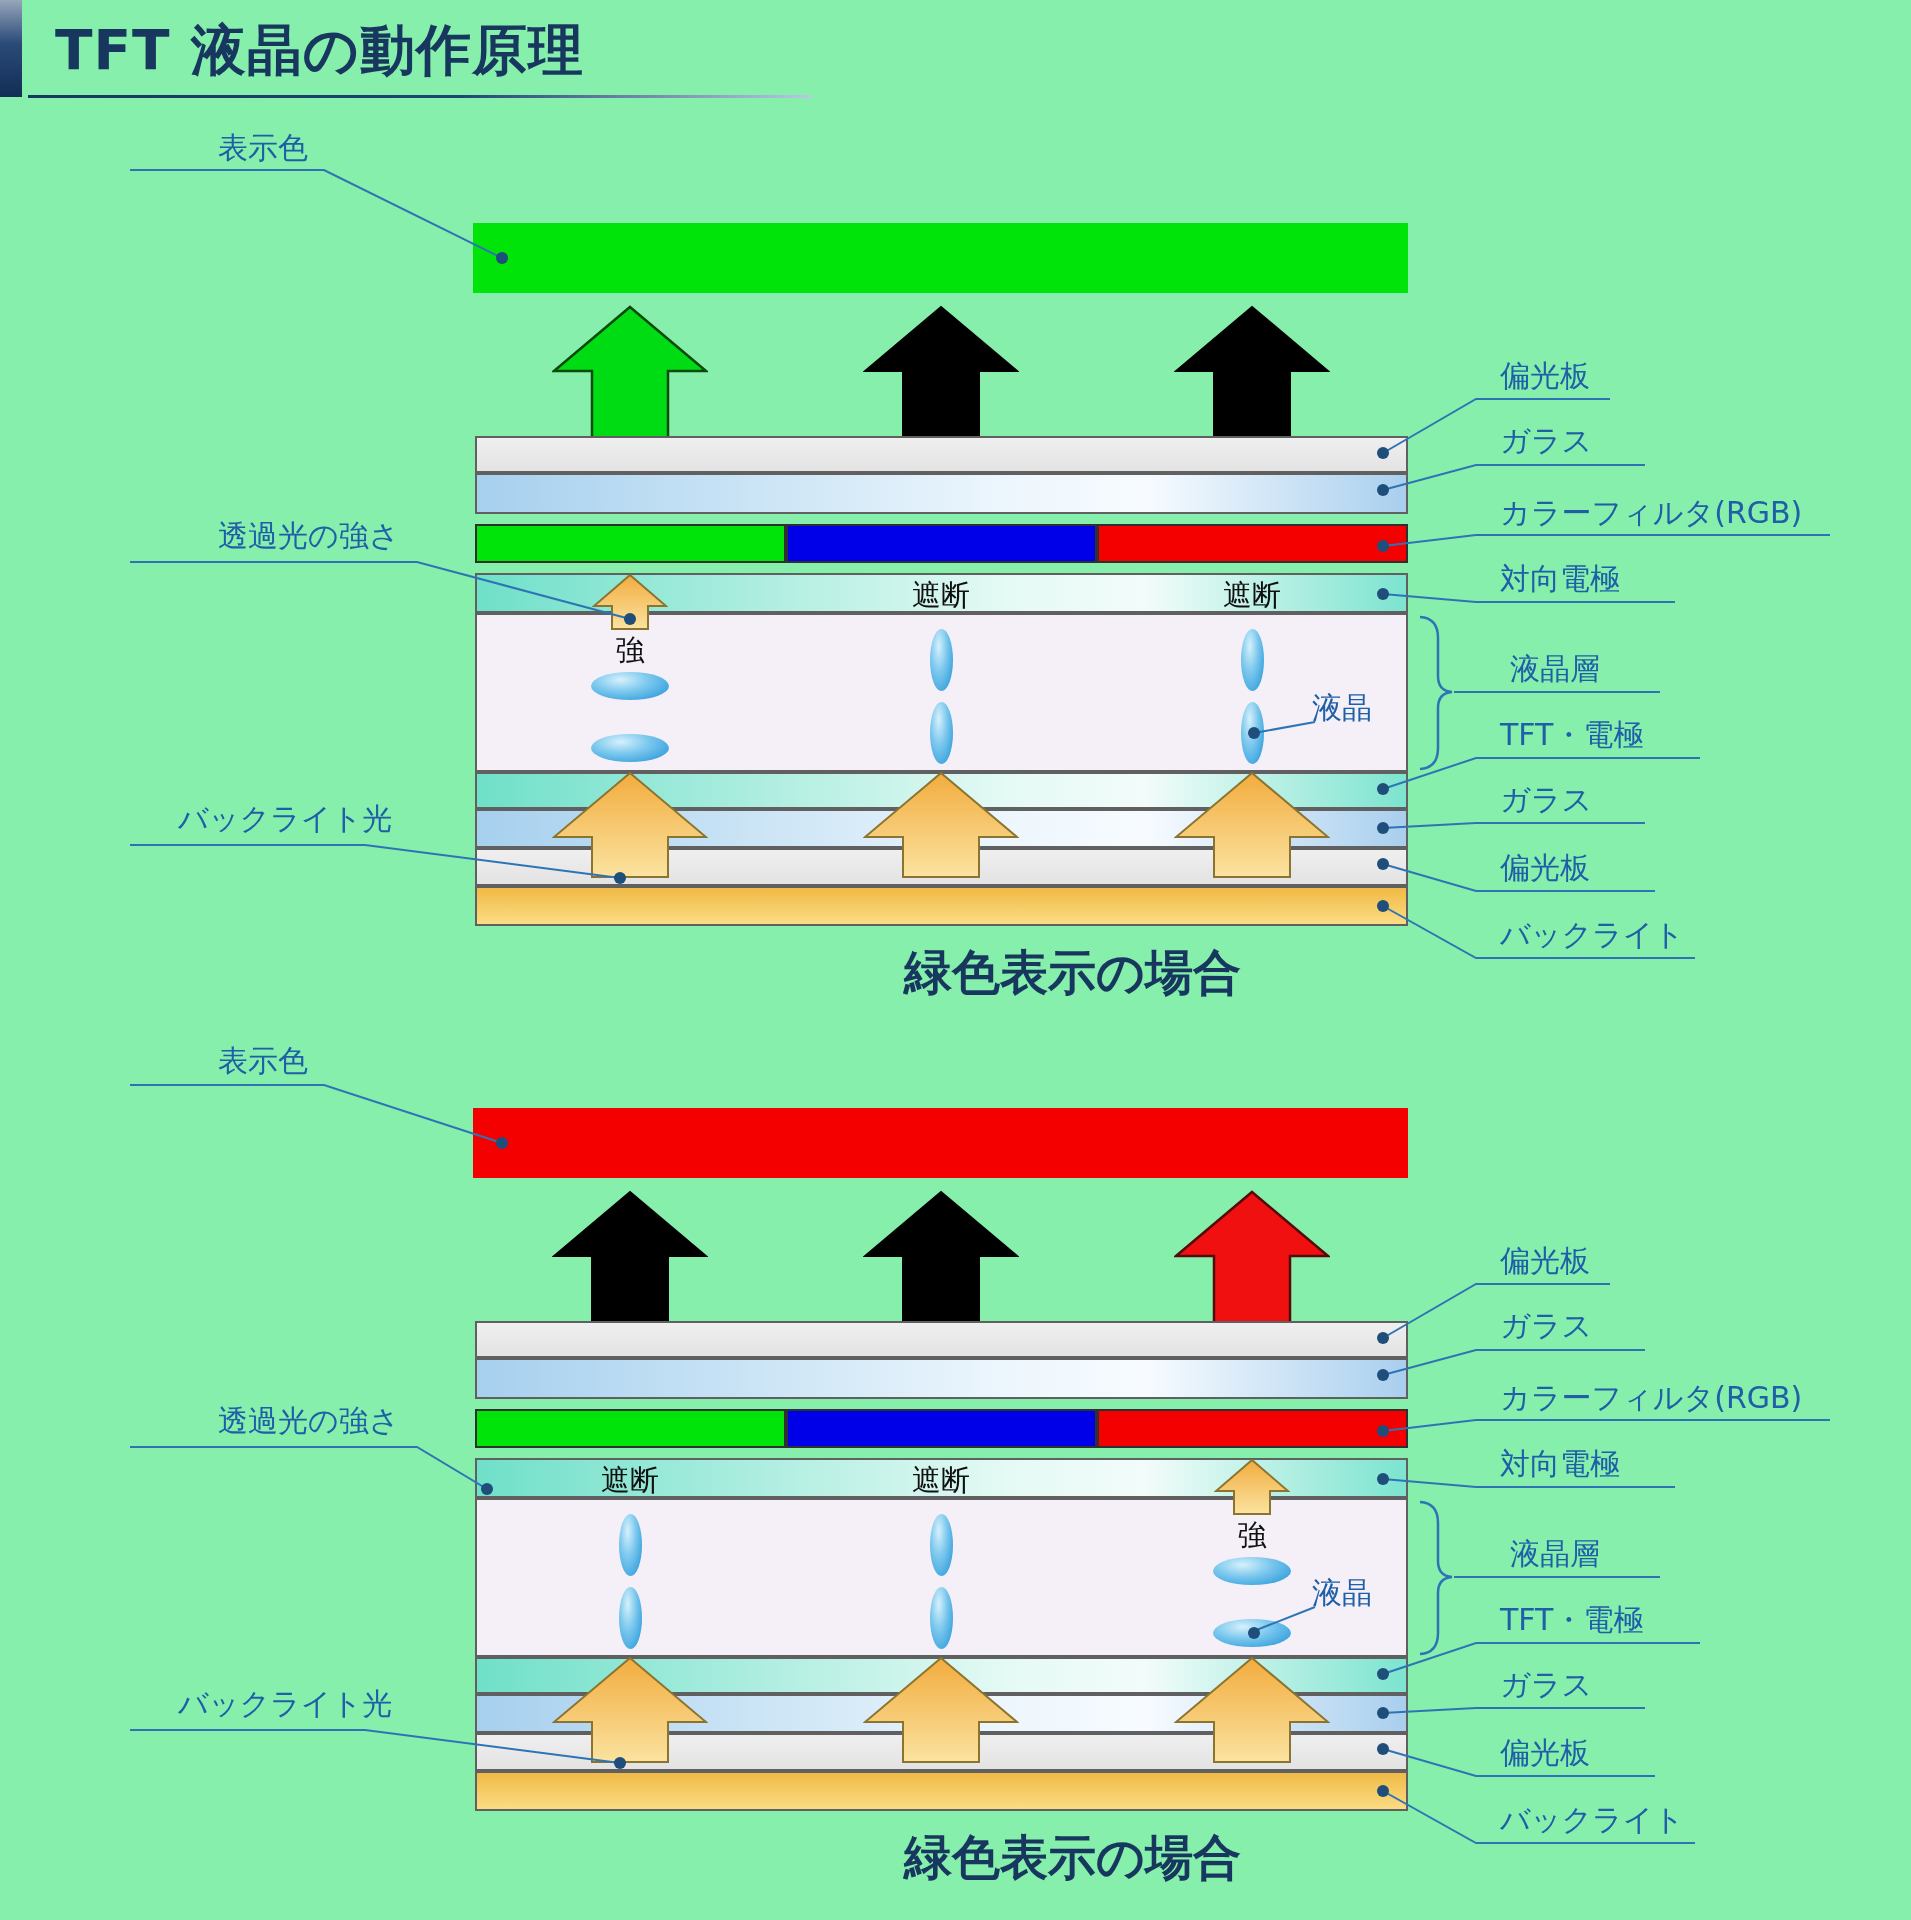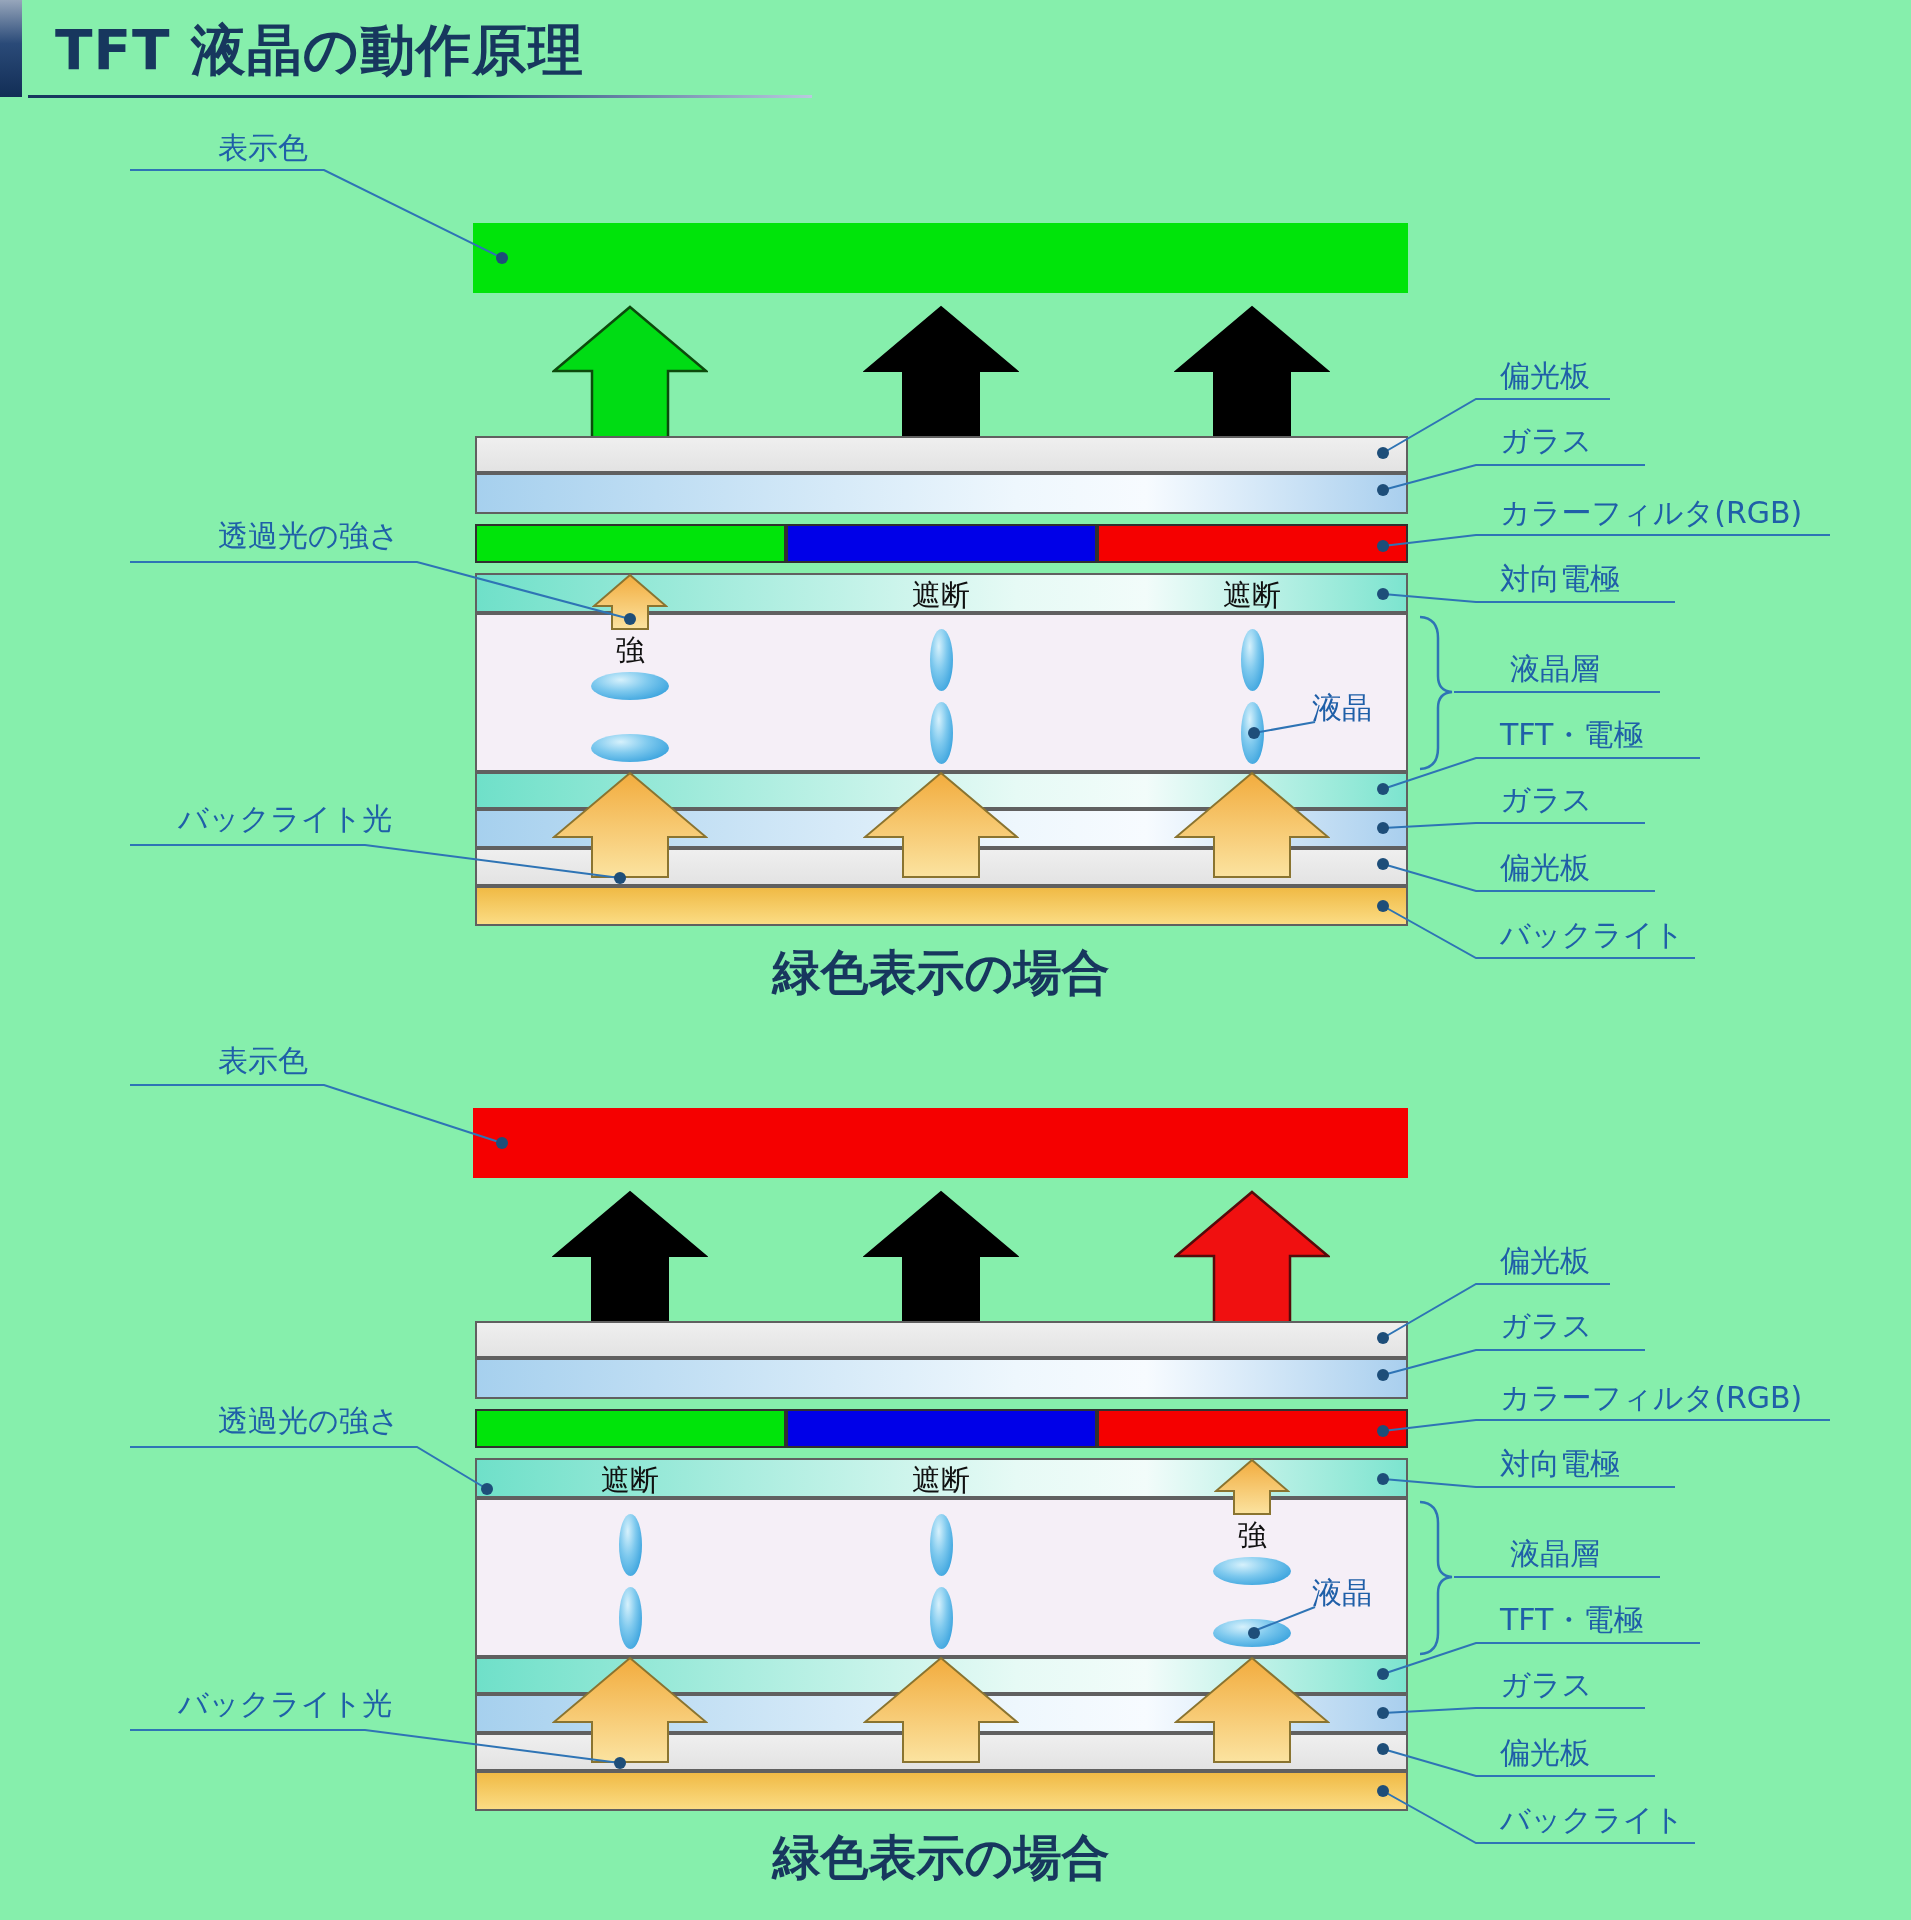--- a/index.html
+++ b/index.html
@@ -17,21 +17,21 @@
   .pol{background:linear-gradient(180deg,#efefef,#e3e3e3);}
   .glass{background:linear-gradient(90deg,#a6d0ee 0%,#eef7fd 58%,#f7fbff 72%,#a9cfee 100%);}
   .teal{background:linear-gradient(90deg,#6fe0c9 0%,#e6faf5 58%,#f2fcfa 72%,#7ce4cf 100%);}
   .lc{background:#f5eff7;}
   .bl{background:linear-gradient(180deg,#f0ba45,#fbdc84);}
   .cfseg{position:absolute;box-sizing:border-box;border:2px solid #303030;height:39px;}
   .bar{position:absolute;left:473px;width:935px;height:70px;}
   
   .lbl{position:absolute;font-size:30px;color:#1f5fa8;white-space:nowrap;}
   .inner{position:absolute;font-size:29px;color:#101010;white-space:nowrap;text-align:center;}
-  .cap{position:absolute;width:600px;text-align:center;font-size:48px;font-weight:bold;color:#17375E;}
+  .cap{position:absolute;width:600px;text-align:right;font-size:48px;font-weight:bold;color:#17375E;}
   
   .eh,.ev{position:absolute;border-radius:50%;
       background:radial-gradient(ellipse at 38% 28%,#d6f1fc 0%,#7ec9ee 40%,#339fdc 85%,#2b93cf 100%);}
   .eh{width:78px;height:28px;}
   .ev{width:23px;height:62px;}
   .arrow{position:absolute;}
   .overlay{position:absolute;left:0;top:0;width:1911px;height:1920px;pointer-events:none;z-index:50;}
 </style>
 </head>
 <body>

